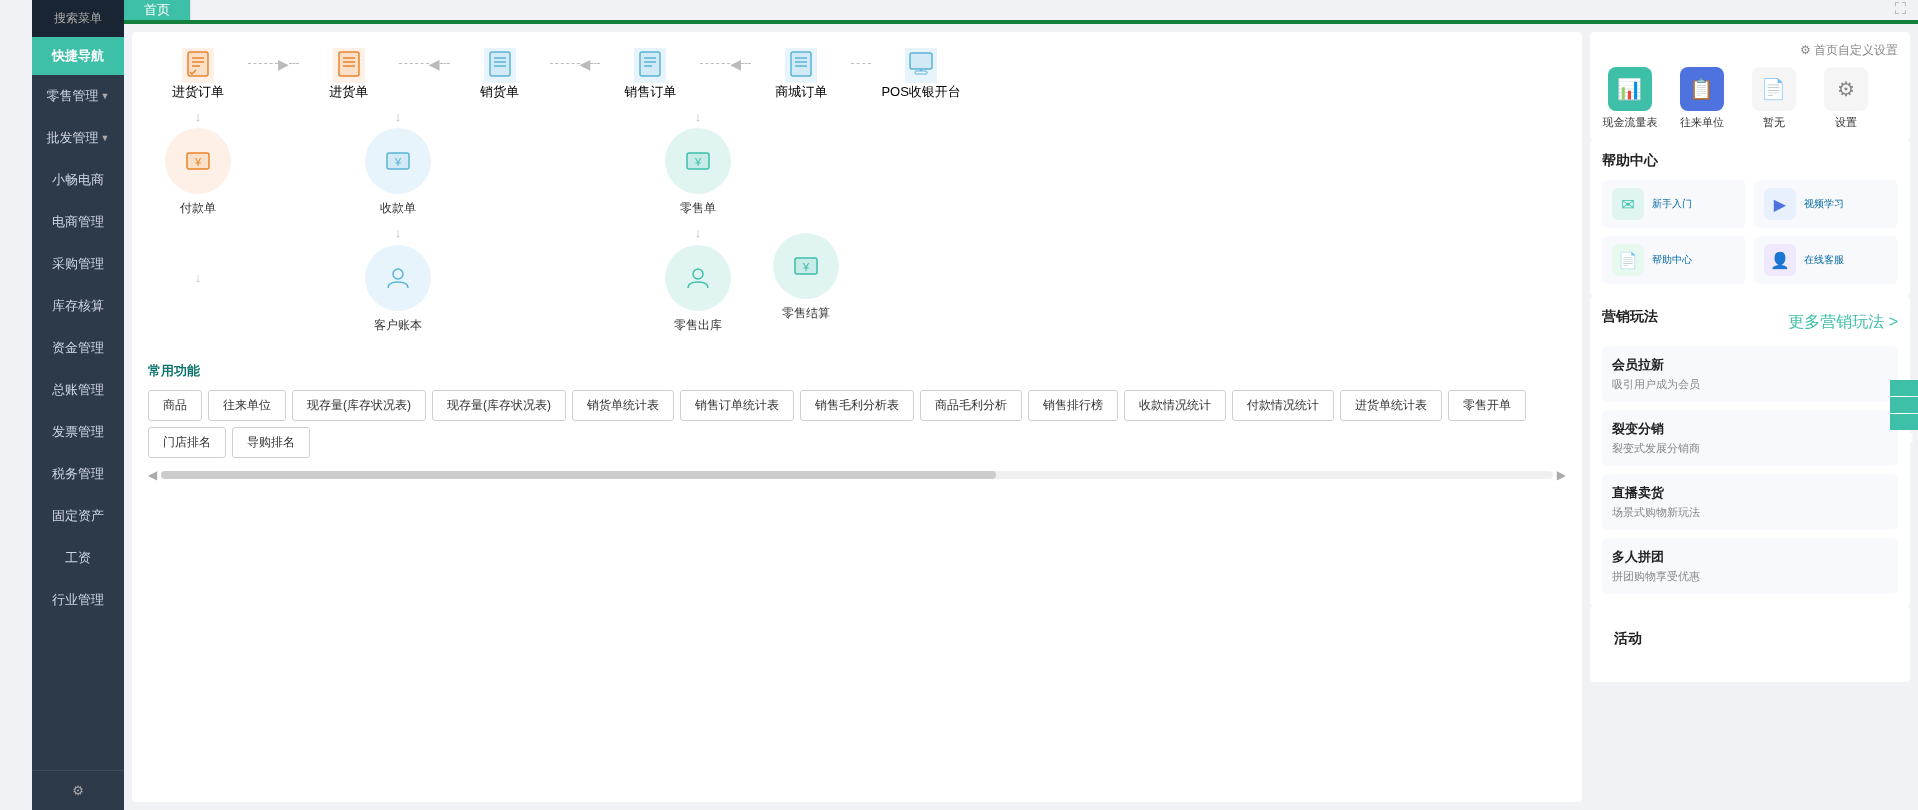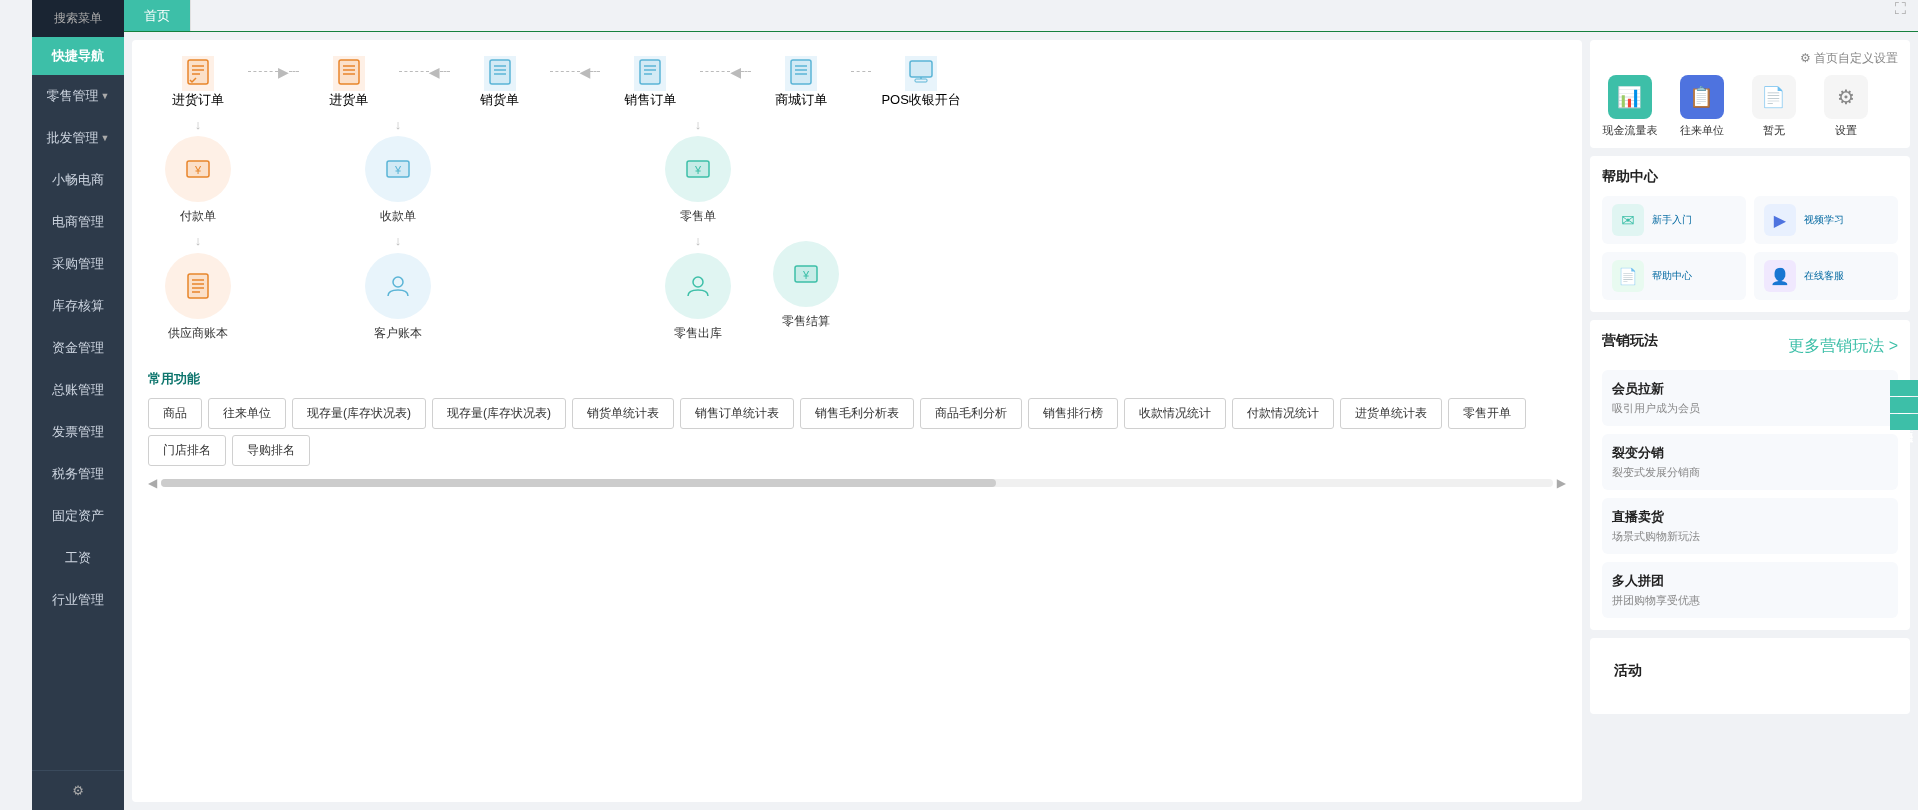--- a/index.html
+++ b/index.html
@@ -64,22 +64,22 @@
       flex: 1;
       display: flex;
       flex-direction: column;
       overflow: hidden;
     }
 
     
     .tab-bar {
       background: #f0f2f5;
       display: flex;
-      border-bottom: 1px solid #15803d;
-      height: 32px;
+      border-bottom: 4px solid #15803d;
+      height: 24px;
       padding: 0;
       flex-shrink: 0;
     }
     .tab {
       padding: 0 20px;
       height: 100%;
       display: flex;
       align-items: center;
       font-size: 13px;
       cursor: pointer;
@@ -205,21 +205,21 @@
     }
     .scroll-btn { color: #aaa; font-size: 12px; cursor: pointer; }
 
     
     .right-panel {
       width: 320px;
       flex-shrink: 0;
       margin: 8px 8px 8px 0;
       display: flex;
       flex-direction: column;
-      gap: 8px;
+      gap: 0;
       overflow-y: auto;
     }
 
     
     .quick-access {
       background: #fff;
       border-radius: 4px;
       padding: 10px 12px;
     }
     .quick-access-header {
@@ -583,33 +583,20 @@
               </div>
               <div class="label">零售单</div>
             </div>
           </div>
         </div>
 
         <div class="flow-row" style="margin-top:-4px;">
 
           <div class="vert-col">
             <div class="vert-arrow">↓</div>
-            <div class="flow-node">
-              <div class="circle circle-orange">
-                <svg width="32" height="32" viewBox="0 0 32 32">
-                    <rect x="6" y="4" width="20" height="24" rx="2" fill="#e8852a" opacity="0.15"></rect>
-                    <rect x="6" y="4" width="20" height="24" rx="2" stroke="#e8852a" stroke-width="1.5" fill="none"></rect>
-                    <line x1="10" y1="10" x2="22" y2="10" stroke="#e8852a" stroke-width="1.5"></line>
-                    <line x1="10" y1="14" x2="22" y2="14" stroke="#e8852a" stroke-width="1.5"></line>
-                    <line x1="10" y1="18" x2="22" y2="18" stroke="#e8852a" stroke-width="1.5"></line>
-                    <line x1="10" y1="22" x2="18" y2="22" stroke="#e8852a" stroke-width="1.5"></line>
-                  </svg>
-              </div>
-              <div class="label">供应商账本</div>
-            </div>
           </div>
 
           <div style="width:100px;"></div>
 
           <div class="vert-col">
             <div class="vert-arrow">↓</div>
             <div class="flow-node">
               <div class="circle circle-blue-light">
                 <svg width="32" height="32" viewBox="0 0 32 32">
                     <circle cx="16" cy="12" r="5" stroke="#5ab4d6" stroke-width="1.5" fill="none"></circle>

